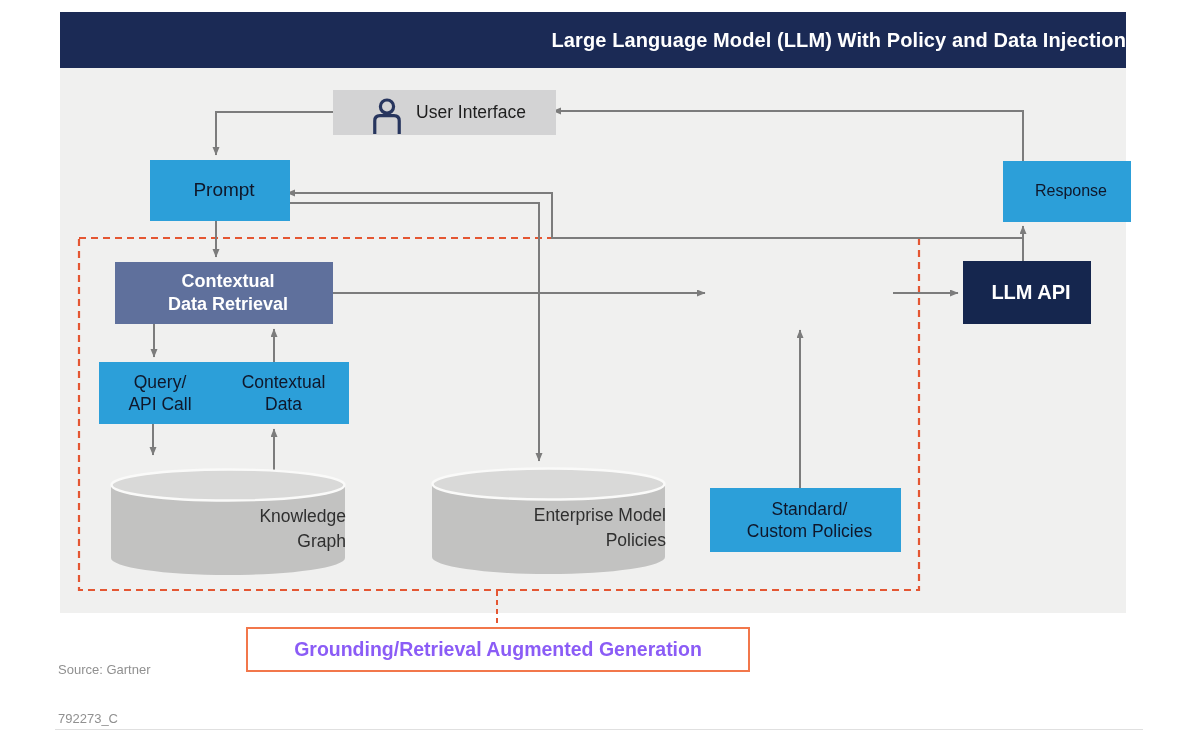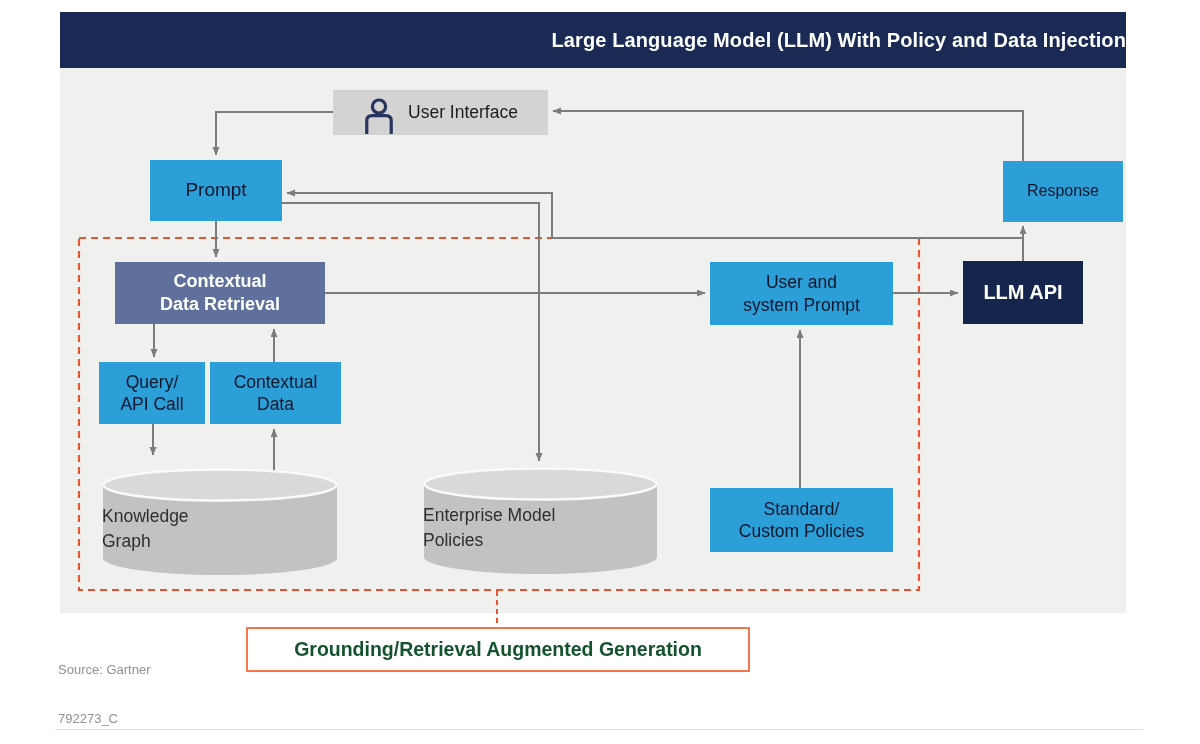--- a/index.html
+++ b/index.html
@@ -7,47 +7,47 @@
     position:relative;width:1200px;height:744px;background:#ffffff;
     font-family:"Liberation Sans",sans-serif;overflow:hidden;
   }
   .titlebar{
     position:absolute;left:60px;top:12px;width:1066px;height:56px;
     background:#1B2A55;display:flex;align-items:center;justify-content:flex-end;
   }
   .titlebar span{color:#ffffff;font-weight:bold;font-size:20px;letter-spacing:.1px;}
   .panel{position:absolute;left:60px;top:68px;width:1066px;height:545px;background:#F0F0EF;}
   svg.connectors{position:absolute;left:0;top:0;width:1200px;height:744px;pointer-events:none;z-index:2;}
-  .node{position:absolute;display:flex;align-items:center;justify-content:center;text-align:center;z-index:3;}
+  .node{position:absolute;display:flex;align-items:center;justify-content:center;text-align:center;z-index:3;padding-left:8px;}
   .lbl{white-space:pre-line;line-height:1.28;}
   .blue{background:#2C9FD9;color:#0f172a;font-weight:400;}
   .ui{left:333px;top:90px;width:215px;height:45px;background:#D3D3D4;color:#1E1E1E;gap:13px;}
   .ui .lbl{font-size:17.5px;}
   .ui svg{display:block;margin-top:7px;}
   .prompt{left:150px;top:160px;width:132px;height:61px;font-size:19px;}
   .response{left:963px;top:161px;width:120px;height:61px;font-size:16px;margin-left:40px;}
   .cdr{left:115px;top:262px;width:210px;height:62px;background:#5F709C;color:#ffffff;font-weight:600;font-size:18px;}
   .query{left:99px;top:362px;width:106px;height:62px;font-size:17.5px;}
   .cdata{left:210px;top:362px;width:131px;height:62px;font-size:17.5px;}
   .usp{left:710px;top:262px;width:183px;height:63px;font-size:17.5px;}
   .scp{left:710px;top:488px;width:183px;height:64px;font-size:17.5px;}
   .llm{left:963px;top:261px;width:120px;height:63px;background:#15264E;color:#ffffff;font-weight:bold;font-size:20px;}
   .cyl{display:block;}
   .kg{left:102px;top:468px;width:236px;height:112px;}
   .emp{left:423px;top:467px;width:235px;height:112px;}
   .cyl-label{
-    position:absolute;left:0;right:0;top:36px;text-align:left;color:#2F2F2F;
+    position:absolute;left:0;right:0;top:36px;text-align:right;color:#2F2F2F;
     font-size:17.5px;line-height:1.45;white-space:pre-line;
   }
   .grounding{
     position:absolute;left:246px;top:627px;width:500px;height:41px;z-index:3;
     background:#ffffff;border:2px solid #F2774B;
     display:flex;align-items:center;justify-content:center;
   }
-  .grounding span{font-weight:bold;font-size:19.5px;color:#14532d;}
+  .grounding span{font-weight:bold;font-size:19.5px;color:#8b5cf6;}
   .source{position:absolute;left:58px;top:662px;font-size:13px;color:#909090;}
   .docid{position:absolute;left:58px;top:711px;font-size:13px;color:#909090;}
   .bottom-rule{position:absolute;left:55px;top:729px;width:1088px;height:1px;background:#E0E0E0;}
 </style>
 </head>
 <body>
 
 <div class="stage">
 
   <header class="titlebar">
@@ -125,24 +125,20 @@
 
   <div class="node emp">
     <svg class="cyl" width="235" height="112" viewBox="0 0 235 112">
       <path d="M1,17 V90 A116.5,17 0 0 0 234,90 V17 A116.5,16 0 0 1 1,17 Z" fill="#C2C2C1"></path>
       <ellipse cx="117.5" cy="17" rx="116" ry="15.5" fill="#D9D9D8" stroke="#FAFAF9" stroke-width="2.4"></ellipse>
     </svg>
     <span class="cyl-label">Enterprise Model
 Policies</span>
   </div>
 
-  <div class="node blue usp">
-    <span class="lbl">User and
-system Prompt</span>
-  </div>
 
   <div class="node blue scp">
     <span class="lbl">Standard/
 Custom Policies</span>
   </div>
 
   <div class="node llm">
     <span class="lbl">LLM API</span>
   </div>
 

